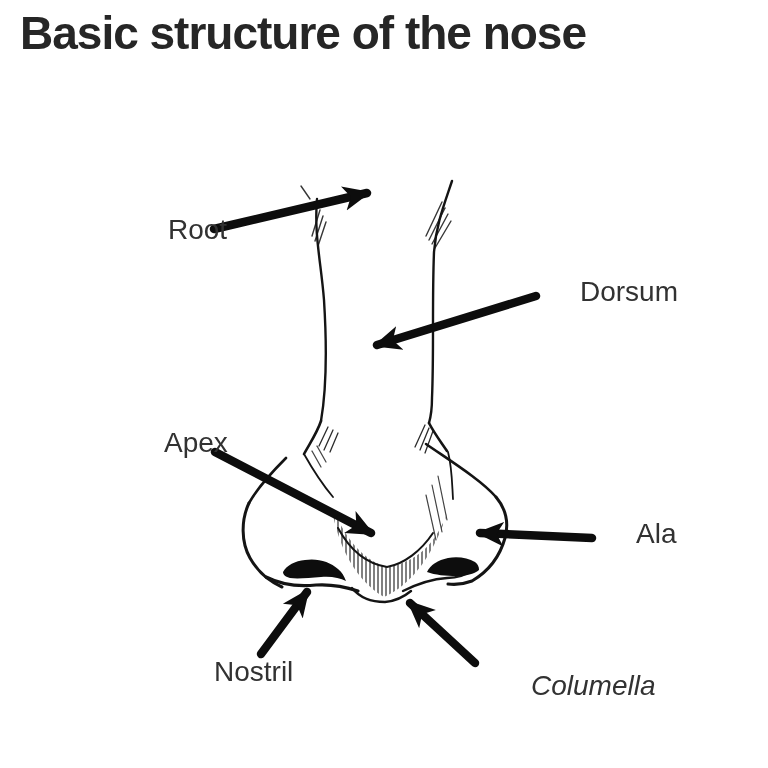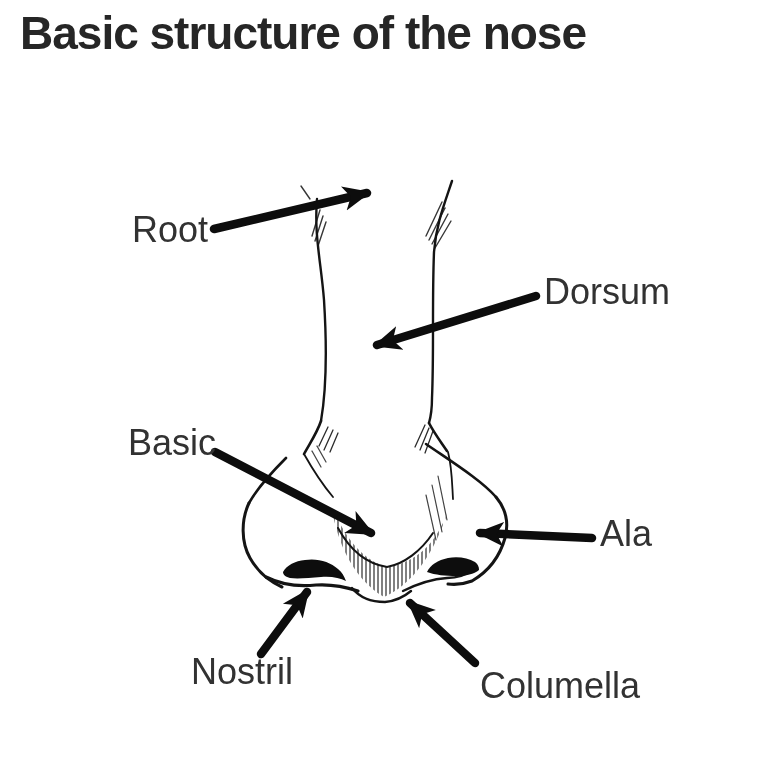--- a/index.html
+++ b/index.html
@@ -16,31 +16,32 @@
     font-size:46px;
     font-weight:700;
     letter-spacing:-1px;
     color:#262626;
     line-height:1.1;
     white-space:nowrap;
   }
   .diagram-svg{position:absolute;left:0;top:0;}
   .lbl{
     position:absolute;
-    font-size:36px;
+    font-size:28px;
     line-height:34px;
     color:#323232;
     white-space:nowrap;
+    margin-left:36px;
   }
   .lbl-root{left:132px;top:213px;}
   .lbl-dorsum{left:544px;top:275px;text-align:right;}
   .lbl-apex{left:128px;top:426px;}
   .lbl-ala{left:600px;top:517px;text-align:right;}
-  .lbl-nostril{left:191px;top:655px;}
-  .lbl-columella{left:480px;top:669px;}
+  .lbl-nostril{left:178px;top:655px;}
+  .lbl-columella{left:495px;top:669px;font-style:italic;}
 </style>
 </head>
 <body>
 
 <div class="page">
 
   <div class="title">Basic structure of the nose</div>
 
   <svg class="diagram-svg" width="768" height="768" viewBox="0 0 768 768">
     <defs>
@@ -117,18 +118,18 @@
       <path marker-end="url(#ah)" d="M536,296 L377,345"></path>
       <path marker-end="url(#ah)" d="M215,452 L371,533"></path>
       <path marker-end="url(#ah)" d="M592,538 L480,533"></path>
       <path marker-end="url(#ah)" d="M261,654 L307,592"></path>
       <path marker-end="url(#ah)" d="M475,663 L410,603"></path>
     </g>
   </svg>
 
   <div class="lbl lbl-root">Root</div>
   <div class="lbl lbl-dorsum">Dorsum</div>
-  <div class="lbl lbl-apex">Basic</div>
+  <div class="lbl lbl-apex">Apex</div>
   <div class="lbl lbl-ala">Ala</div>
   <div class="lbl lbl-nostril">Nostril</div>
   <div class="lbl lbl-columella">Columella</div>
 
 </div>
 
 </body></html>

